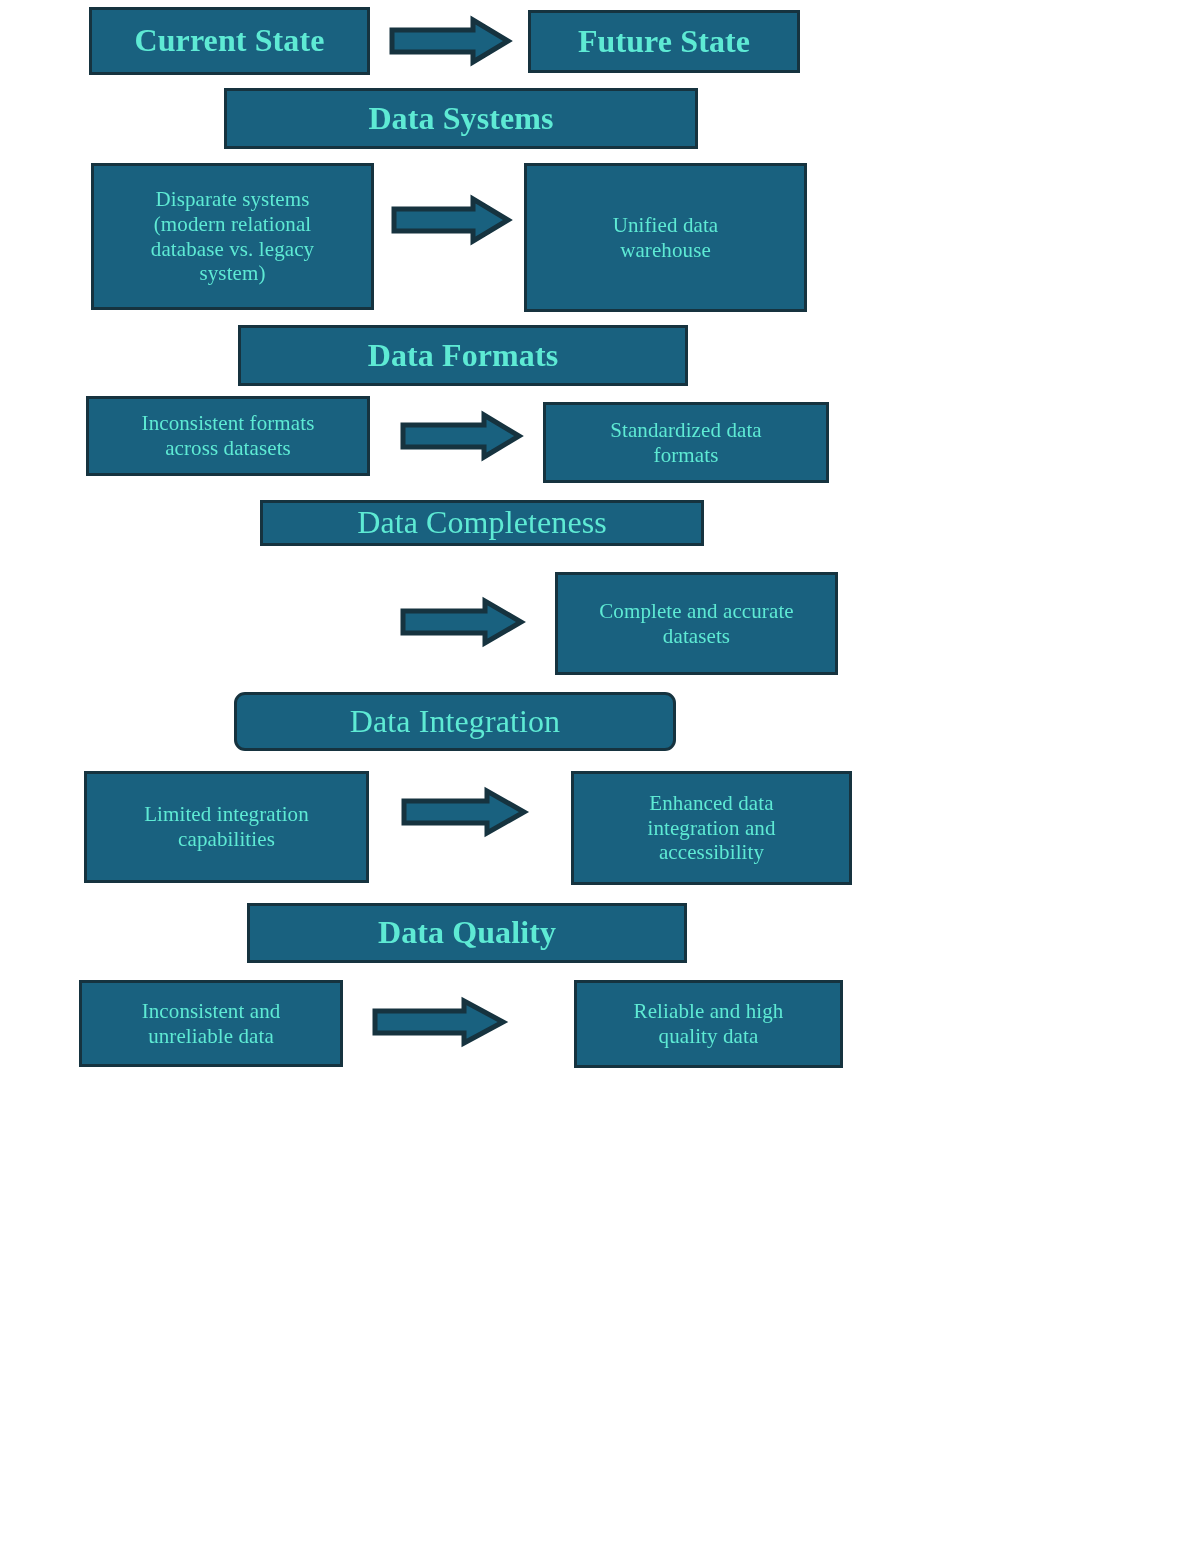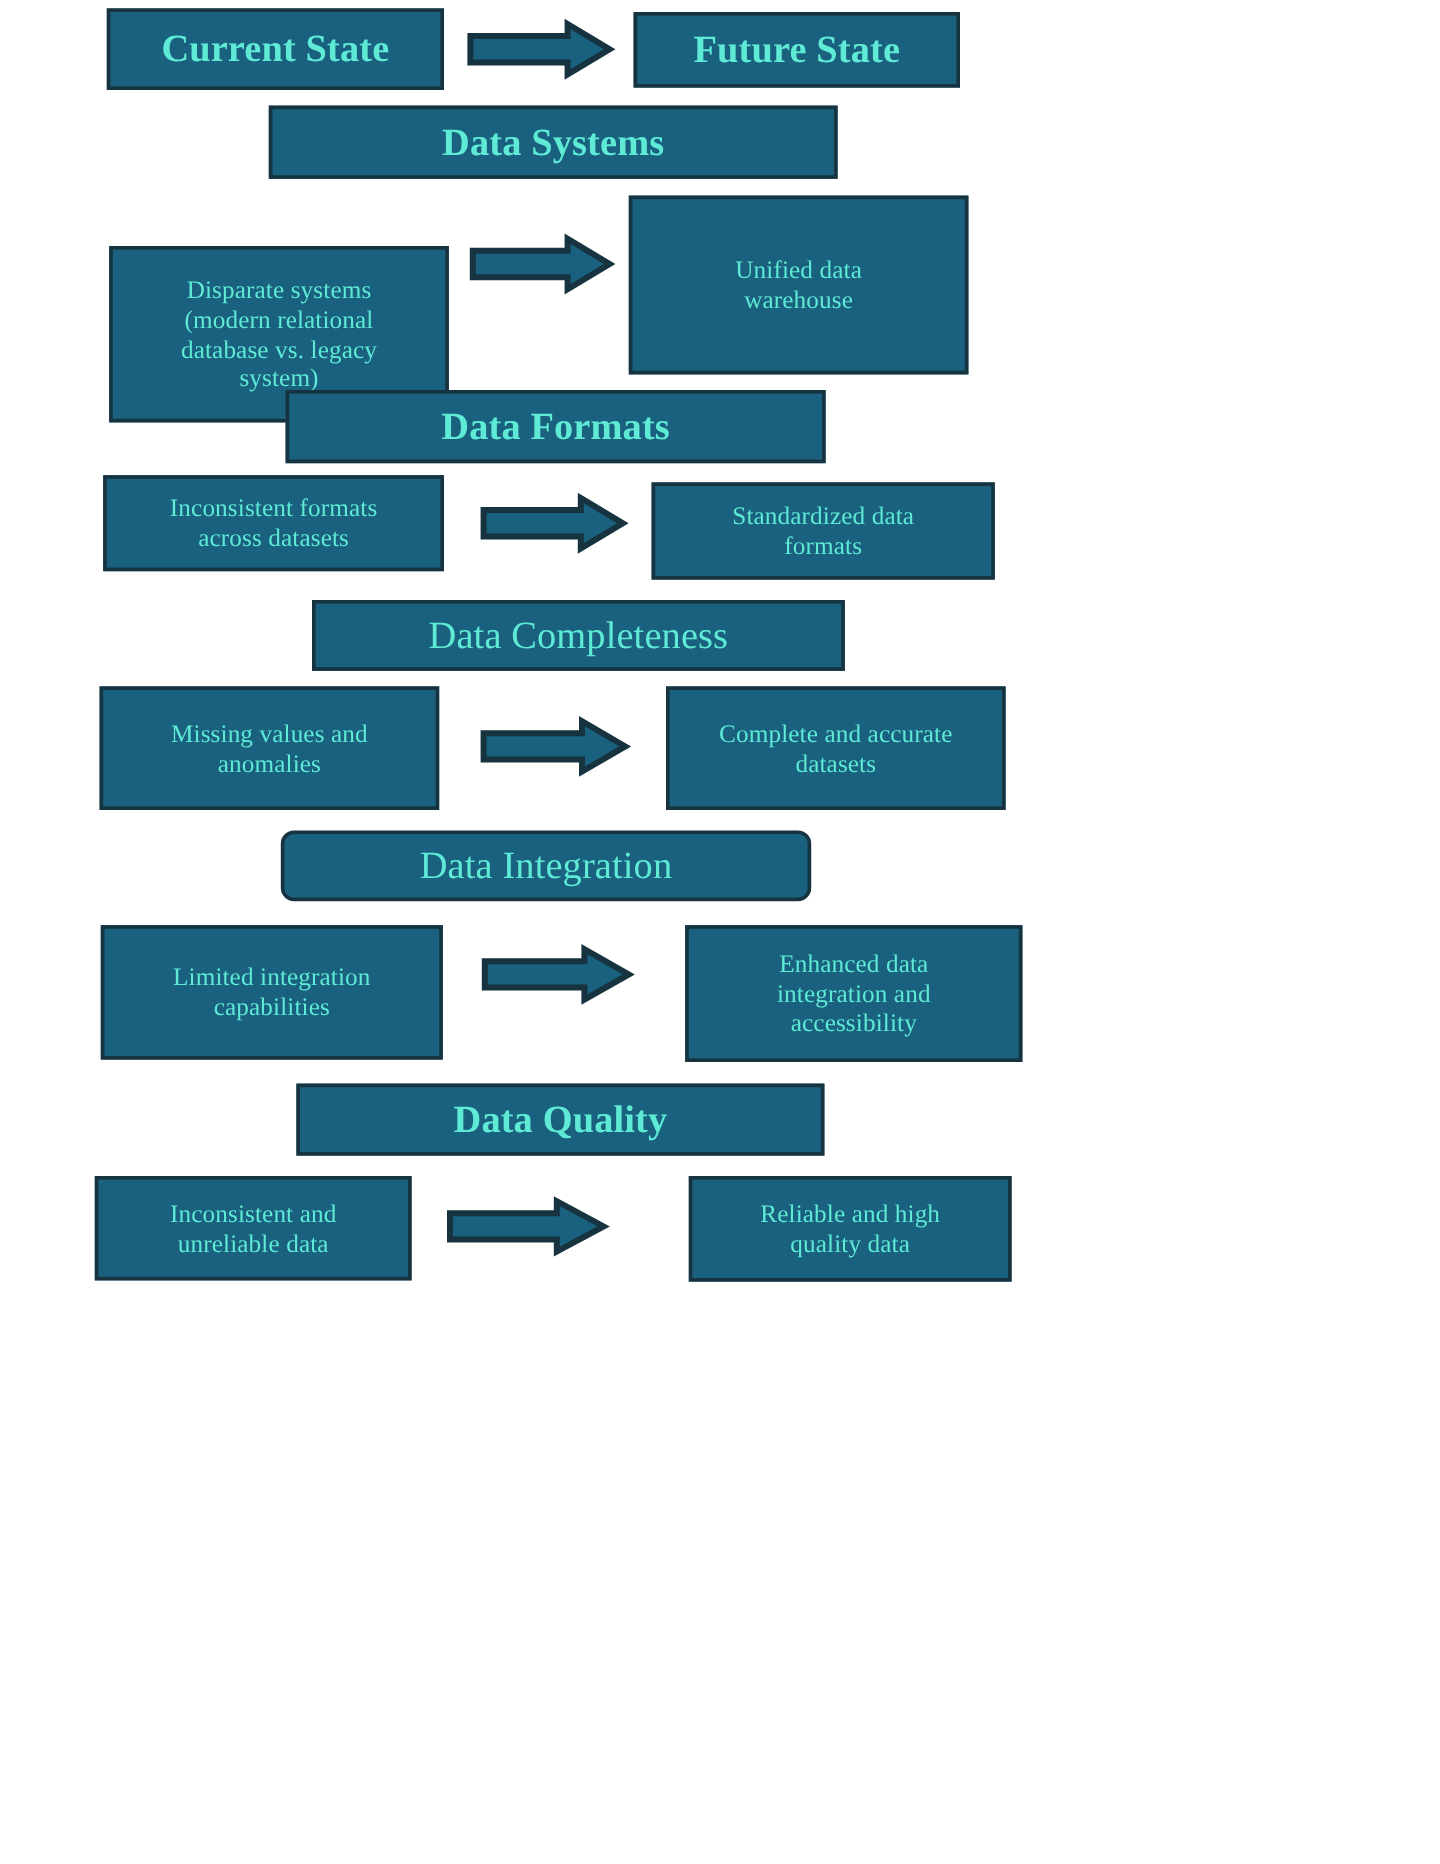--- a/index.html
+++ b/index.html
@@ -103,21 +103,21 @@
   </div>
 
   <div class="box state" style="left:528px; top:10px; width:272px; height:63px;">
     <span class="label">Future State</span>
   </div>
 
   <div class="box header-bold" style="left:224px; top:88px; width:474px; height:61px;">
     <span class="label">Data Systems</span>
   </div>
 
-  <div class="box content" style="left:91px; top:163px; width:283px; height:147px;margin-top:42px;">
+  <div class="box content" style="left:91px; top:163px; width:283px; height:147px;">
     <span class="label">Disparate systems
 (modern relational
 database vs. legacy
 system)</span>
   </div>
 
   <div class="arrow" style="left:391px; top:196px; width:120px; height:48px;">
     <svg viewBox="0 0 120 48" preserveAspectRatio="none">
       <polygon points="3,13 82,13 82,3 117,24 82,45 82,35 3,35"></polygon>
     </svg>
@@ -141,28 +141,24 @@
     <svg viewBox="0 0 122 48" preserveAspectRatio="none">
       <polygon points="3,13 84,13 84,3 119,24 84,45 84,35 3,35"></polygon>
     </svg>
   </div>
 
   <div class="box content" style="left:543px; top:402px; width:286px; height:81px;">
     <span class="label">Standardized data
 formats</span>
   </div>
 
-  <div class="box header-regular" style="left:260px; top:500px; width:444px; height:59px;">
+  <div class="box header-regular" style="left:260px; top:500px; width:444px; height:46px;">
     <span class="label">Data Completeness</span>
   </div>
 
-  <div class="box content" style="left:83px; top:572px; width:283px; height:103px;">
-    <span class="label">Missing values and
-anomalies</span>
-  </div>
 
   <div class="arrow" style="left:400px; top:598px; width:124px; height:48px;">
     <svg viewBox="0 0 124 48" preserveAspectRatio="none">
       <polygon points="3,13 85,13 85,3 121,24 85,45 85,35 3,35"></polygon>
     </svg>
   </div>
 
   <div class="box content" style="left:555px; top:572px; width:283px; height:103px;">
     <span class="label">Complete and accurate
 datasets</span>

